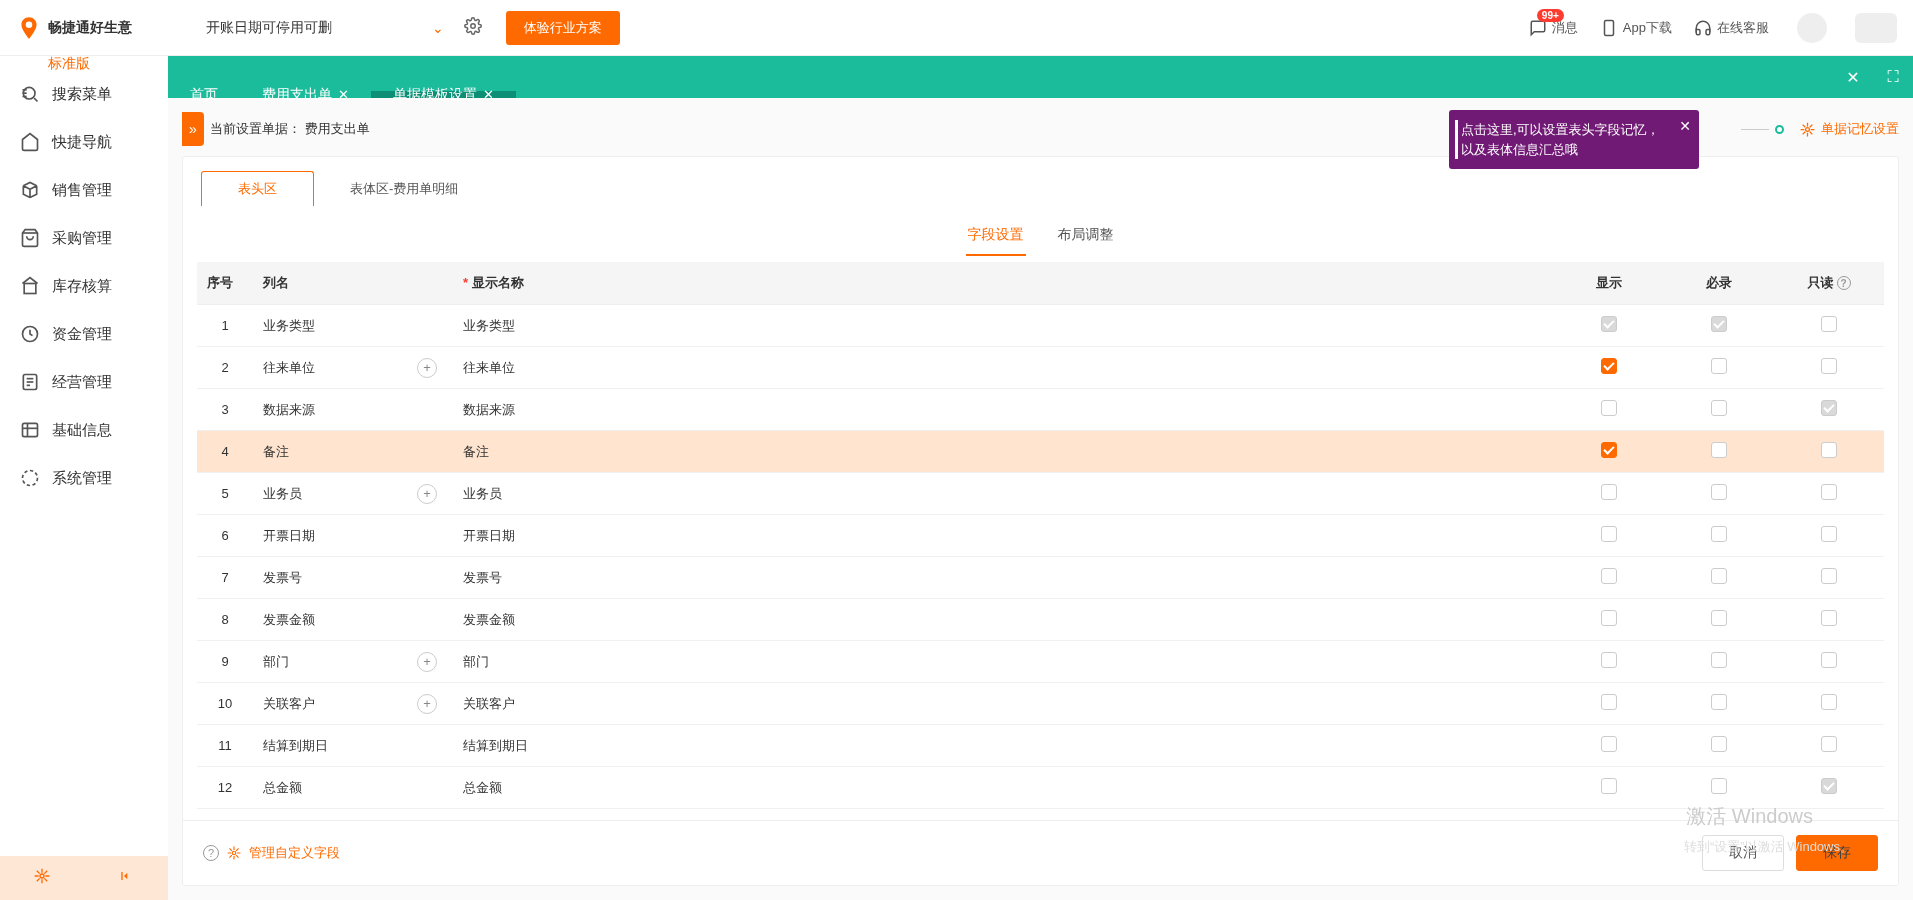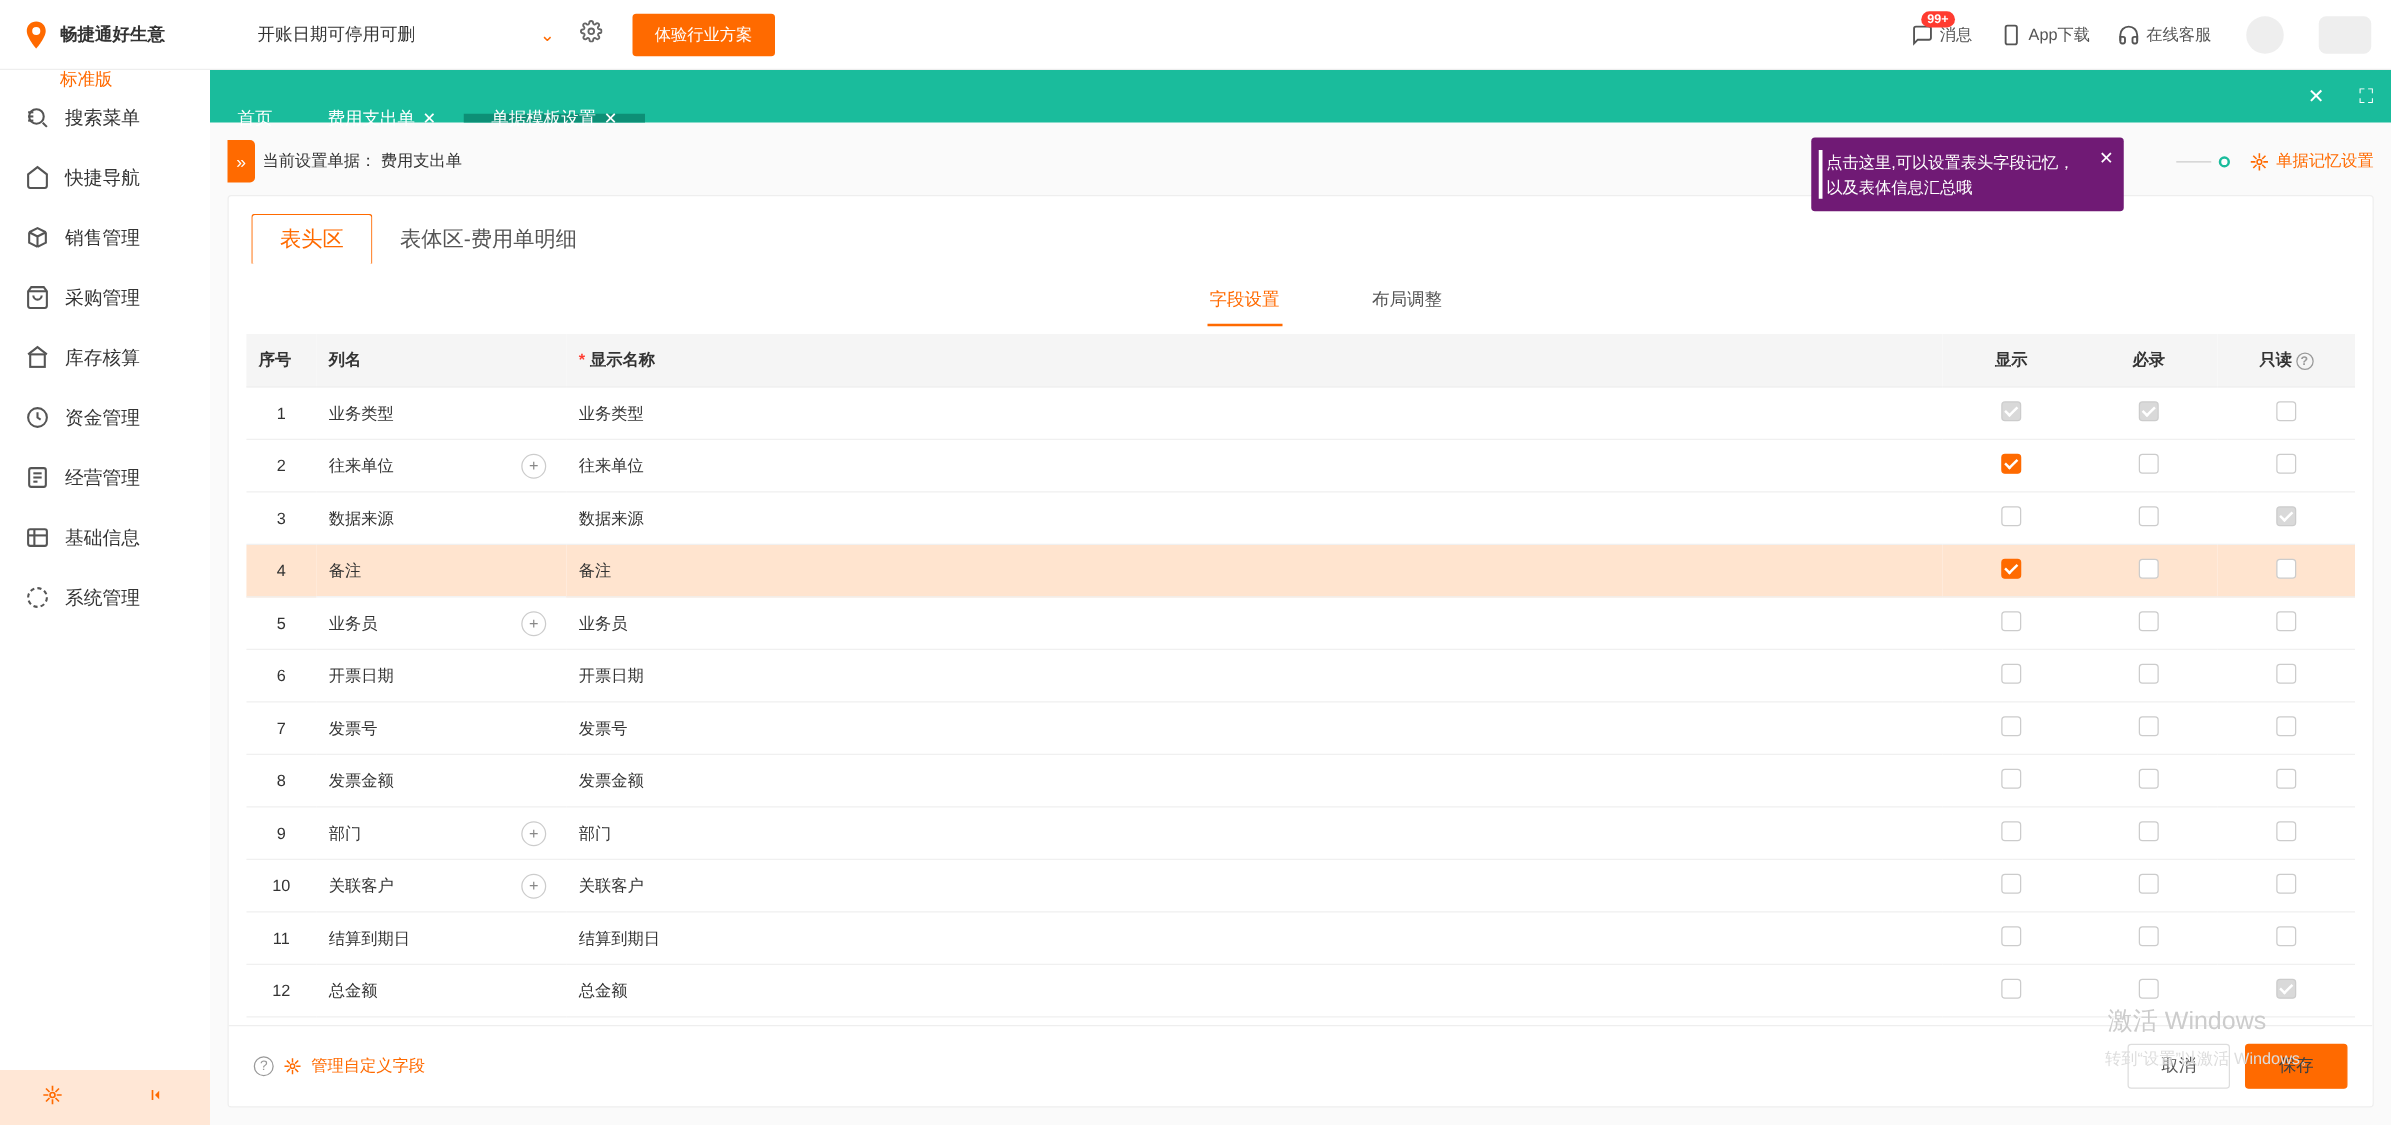--- a/index.html
+++ b/index.html
@@ -58,26 +58,26 @@
 .tip-box { position: absolute; right: 200px; top: -2px; background: #701a75; color: #fff; padding: 10px 34px 10px 12px; border-radius: 3px; font-size: 13px; line-height: 1.5; max-width: 250px; }
 .tip-box .bar { position: absolute; left: 6px; top: 10px; bottom: 10px; width: 3px; background: #fff; }
 .tip-box .close { position: absolute; right: 8px; top: 6px; cursor: pointer; font-size: 14px; }
 .memory-link { display: flex; align-items: center; gap: 6px; color: #ff6a00; font-size: 13px; cursor: pointer; }
 .memory-link .dot { width: 9px; height: 9px; border: 2px solid #1abc9c; border-radius: 50%; background: #fff; margin-right: 10px; position: relative;}
 .memory-link .line { width: 28px; height: 1px; background: #ccc; }
 .memory-link svg { width: 15px; height: 15px; }
 
 .card { background: #fff; border: 1px solid #eee; border-radius: 3px; flex: 1; display: flex; flex-direction: column; min-height: 0; overflow: hidden; }
 .zone-tabs { display: flex; padding: 14px 18px 0; gap: 0; }
-.zone-tab { padding: 8px 22px; border: 1px solid #ddd; border-bottom: none; background: #fff; cursor: pointer; font-size: 17px; color: #555; border-radius: 3px 3px 0 0; margin-right: -1px; text-align: center; }
+.zone-tab { padding: 8px 36px; border: 1px solid #ddd; border-bottom: none; background: #fff; cursor: pointer; font-size: 13px; color: #555; border-radius: 3px 3px 0 0; margin-right: -1px; text-align: center; }
 .zone-tab.active { color: #ff6a00; border-color: #ff6a00; position: relative; z-index: 1; }
 .zone-tab:not(.active) { border-color: transparent; }
 
 .sub-tabs { display: flex; justify-content: center; gap: 30px; padding: 14px 0 0; }
-.sub-tab { padding: 6px 2px 10px; cursor: pointer; font-size: 14px; color: #555; border-bottom: 2px solid transparent; margin-left: 40px; }
+.sub-tab { padding: 6px 2px 10px; cursor: pointer; font-size: 14px; color: #555; border-bottom: 2px solid transparent; }
 .sub-tab.active { color: #ff6a00; border-bottom-color: #ff6a00; }
 
 .table-wrap { flex: 1; overflow-y: auto; margin: 6px 14px 0; }
 .tbl { width: 100%; border-collapse: collapse; }
 .tbl th { background: #f5f5f5; text-align: left; padding: 12px 10px; font-weight: 600; font-size: 13px; color: #333; border-bottom: 1px solid #eee; }
 .tbl th.center, .tbl td.center { text-align: center; }
 .tbl td { padding: 11px 10px; border-bottom: 1px solid #f0f0f0; font-size: 13px; color: #333; }
 .tbl tr.highlight td { background: #ffe4cf; }
 .req-star { color: #ff3b30; margin-right: 4px; }
 .seq { text-align: center; width: 56px; }

